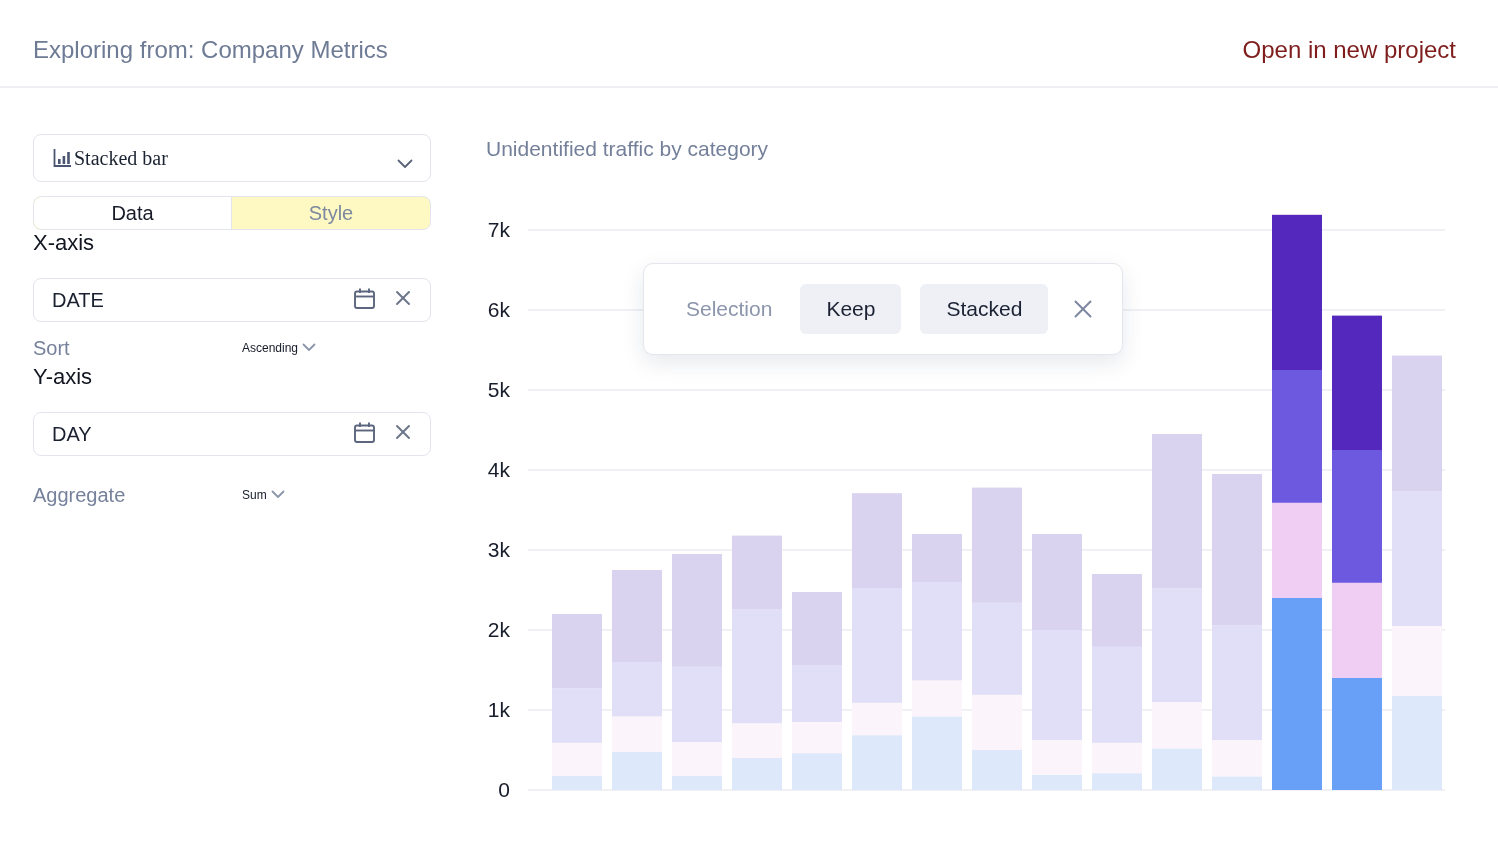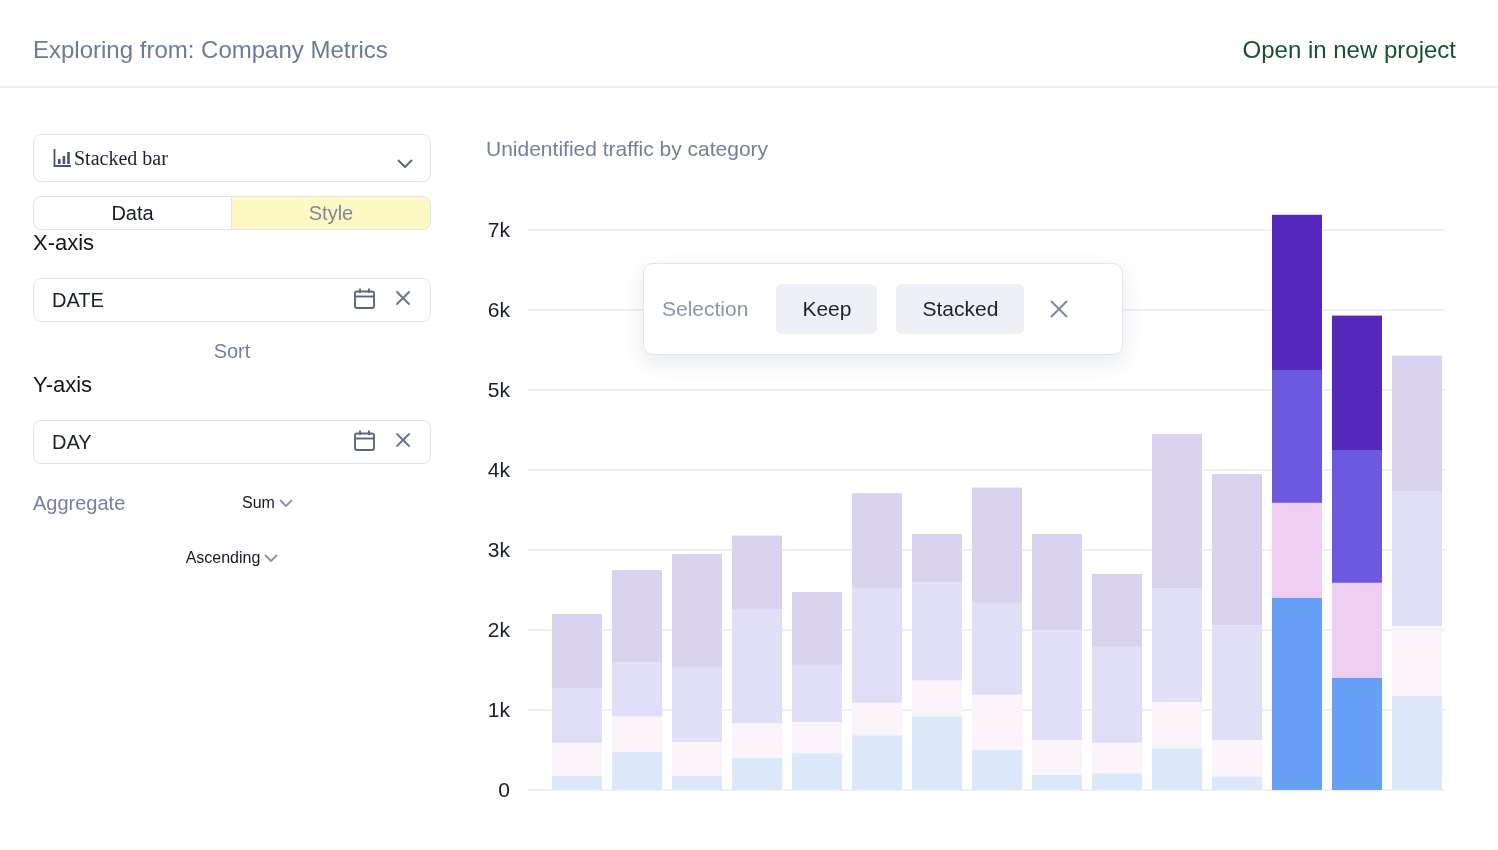--- a/index.html
+++ b/index.html
@@ -4,21 +4,21 @@
 <style>
   * { box-sizing: border-box; margin: 0; padding: 0; }
   html, body { width: 1498px; height: 850px; background: #ffffff; overflow: hidden;
     font-family: "Liberation Sans", sans-serif; }
   
   .header { position: absolute; left: 0; top: 0; width: 1498px; height: 88px;
     border-bottom: 2px solid #eef0f4; background: #fff; }
   .header-title { position: absolute; left: 33px; top: 0; line-height: 100px;
     font-size: 24px; color: #6e7b95; }
   .header-link { position: absolute; right: 42px; top: 0; line-height: 100px;
-    font-size: 24px; color: #14532d; cursor: pointer; }
+    font-size: 24px; color: #7f1d1d; cursor: pointer; }
   
   .panel { position: absolute; left: 33px; top: 134px; width: 398px; }
   .select-control { display: flex; align-items: center; height: 48px;
     border: 1px solid #e2e5ec; border-radius: 8px; background: #fff; position: relative; cursor: pointer; }
   .select-control .ctl-icon { margin-left: 16px; display: flex; }
   .select-control .ctl-label { font-size: 20px; color: #1b2230; font-family: Liberation Serif, serif; }
   .select-control .chev { position: absolute; right: 17px; top: 20px; }
   .tabs { display: flex; margin-top: 14px; height: 34px; border: 1px solid #e3e5ec;
     border-radius: 8px; overflow: hidden; background: #fef9c3; }
   .tab { flex: 1 1 50%; display: flex; align-items: center; justify-content: center;
@@ -26,34 +26,34 @@
   .tab.active { background: #ffffff; color: #171c28; border-right: 1px solid #e3e5ec; border-radius: 8px 0 0 8px; }
   .tab.inactive { color: #7e88a0; }
   .section-heading { height: 29px; font-size: 22px; font-weight: 500; color: #10151f; }
   .field { margin-top: 19px; height: 44px; border: 1px solid #e2e5ee; border-radius: 8px;
     display: flex; align-items: center; background: #fff; }
   .field .field-text { margin-left: 18px; font-size: 20px; color: #1a2030; flex: 1 1 auto; }
   .field .field-icons { display: flex; align-items: center; gap: 13px; padding-right: 15px; }
   .row { display: flex; align-items: center; }
   .row-label { flex: 0 0 209px; font-size: 20px; color: #76819c; }
   .row-tu { margin-top: 21px; height: 36px; }
-  .row-sort { margin-top: 18px; height: 32px; flex-direction: column; }
+  .row-sort { margin-top: 10px; height: 32px; }
   .row-agg { margin-top: 21px; height: 36px; }
   .pill { display: inline-flex; align-items: center; gap: 9px; background: #eef0f5;
     border-radius: 6px; padding: 5px 13px; font-size: 20px; color: #161b29; cursor: pointer; }
-  .plain-value { display: inline-flex; align-items: center; gap: 4px; font-size: 16px;
+  .plain-value { display: inline-flex; align-items: center; gap: 4px; font-size: 12px;
     color: #161b29; cursor: pointer; }
   
   .chart-title { position: absolute; left: 486px; top: 137px; font-size: 21px; color: #74809a; }
   .chart-svg { position: absolute; left: 455px; top: 120px; }
   
   .sel-toolbar { position: absolute; left: 643px; top: 263px; width: 480px; height: 92px;
     background: #ffffff; border: 1px solid #e4e6ed; border-radius: 10px;
     box-shadow: 0 8px 22px rgba(23,35,74,0.10); display: flex; align-items: center;
-    padding-left: 18px; z-index: 5; }
+    padding-left: 42px; z-index: 5; }
   .sel-label { font-size: 21px; color: #8b95ab; }
   .sel-btn { border: none; background: #eef0f6; border-radius: 6px; padding: 13px 26px;
     font-size: 21px; color: #1b2233; font-family: "Liberation Sans", sans-serif; cursor: pointer; }
   .sel-btn.keep { margin-left: 28px; }
   .sel-btn.remove { margin-left: 19px; }
   .sel-close { margin-left: 23px; display: flex; cursor: pointer; }
 </style>
 </head>
 <body>
 

